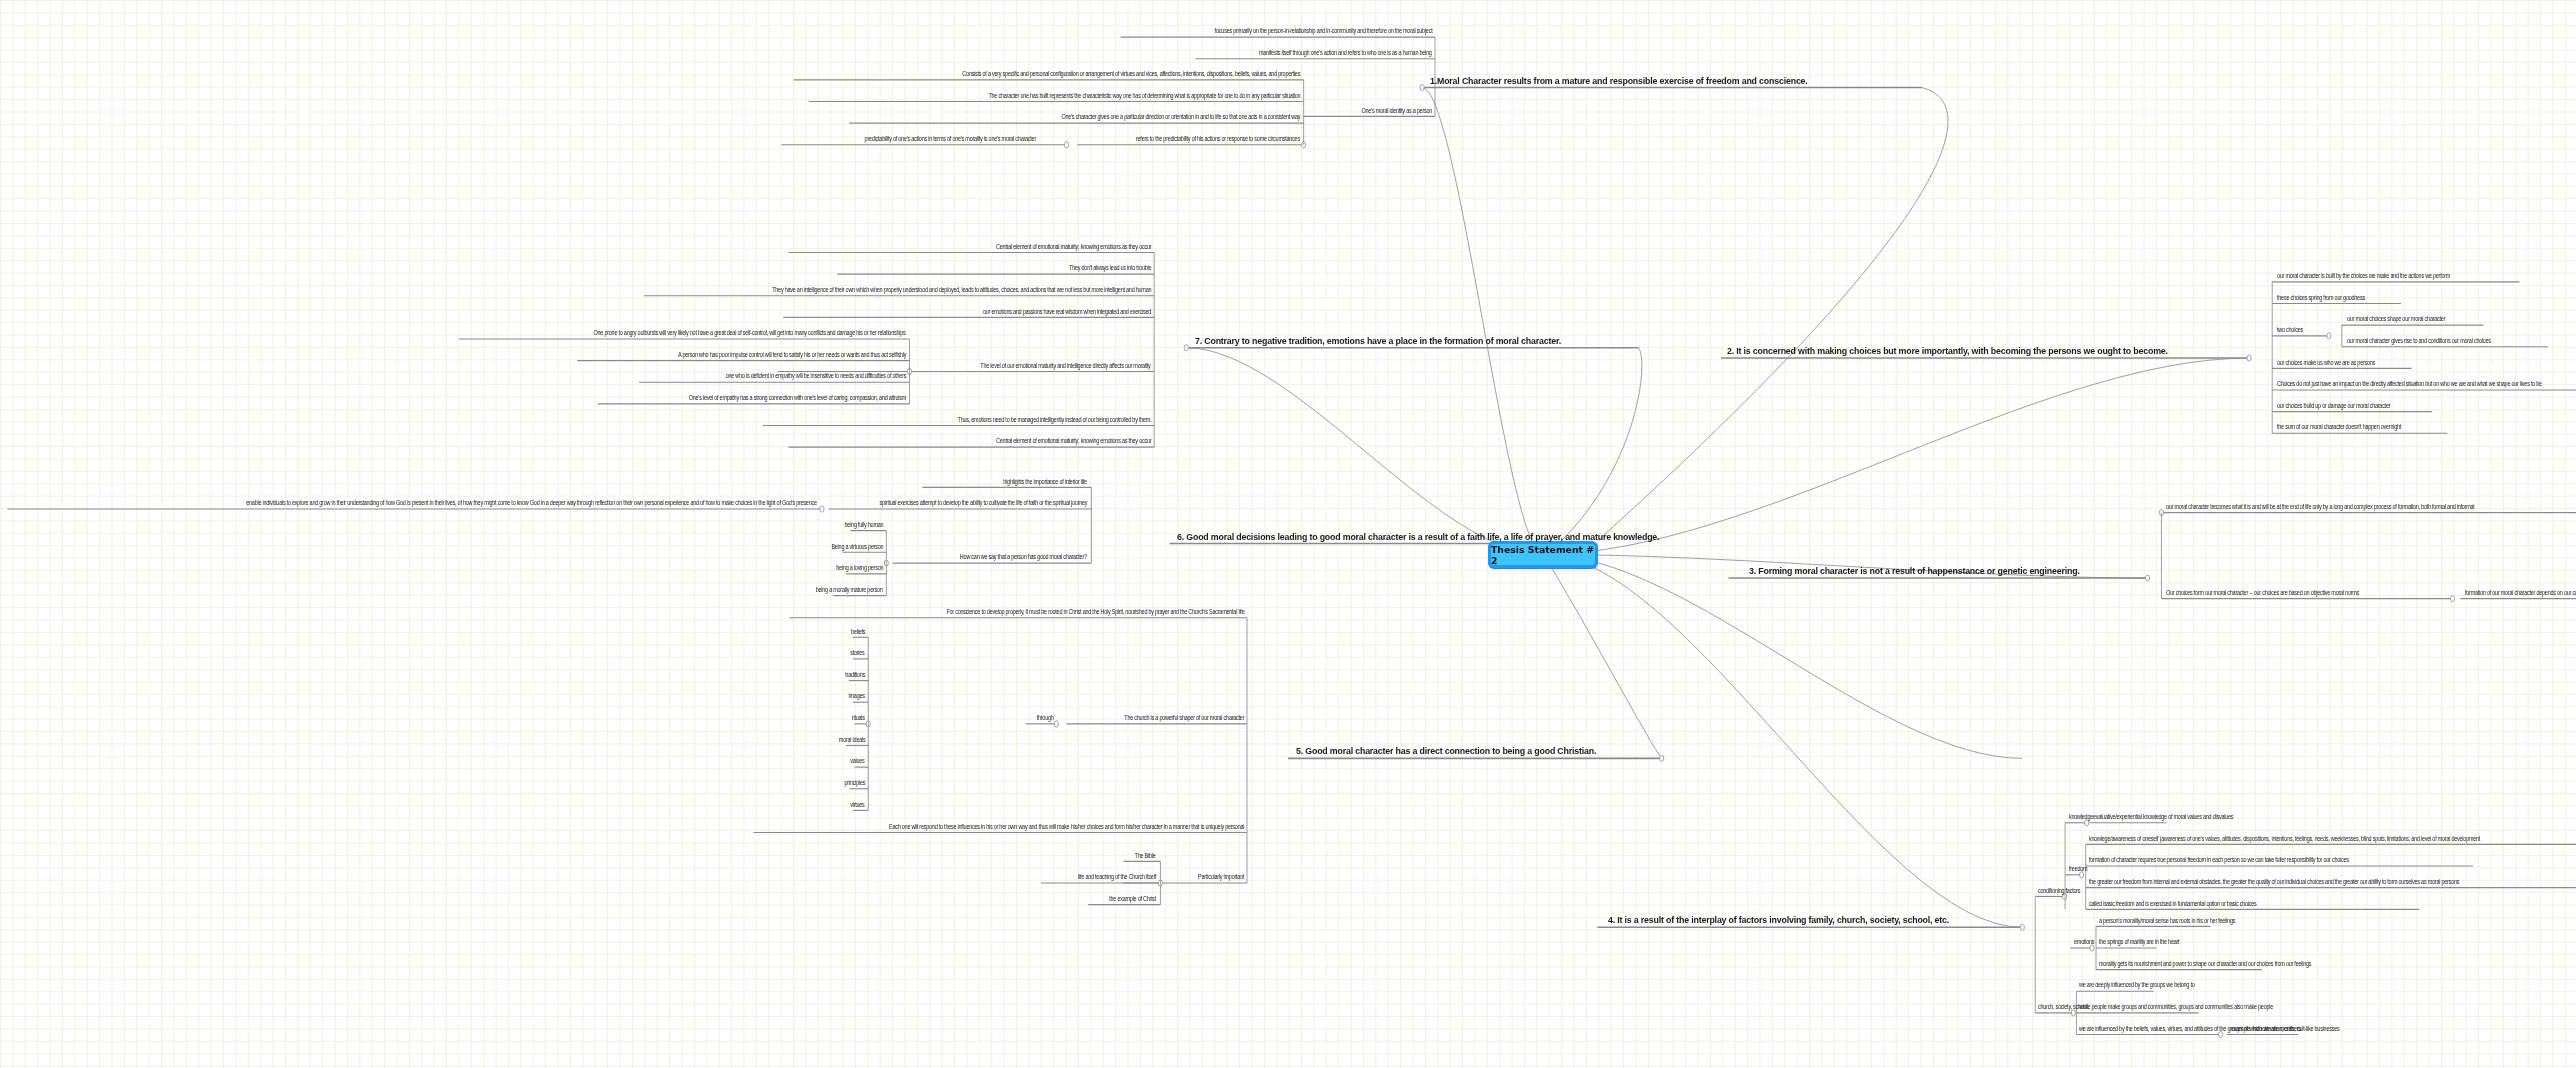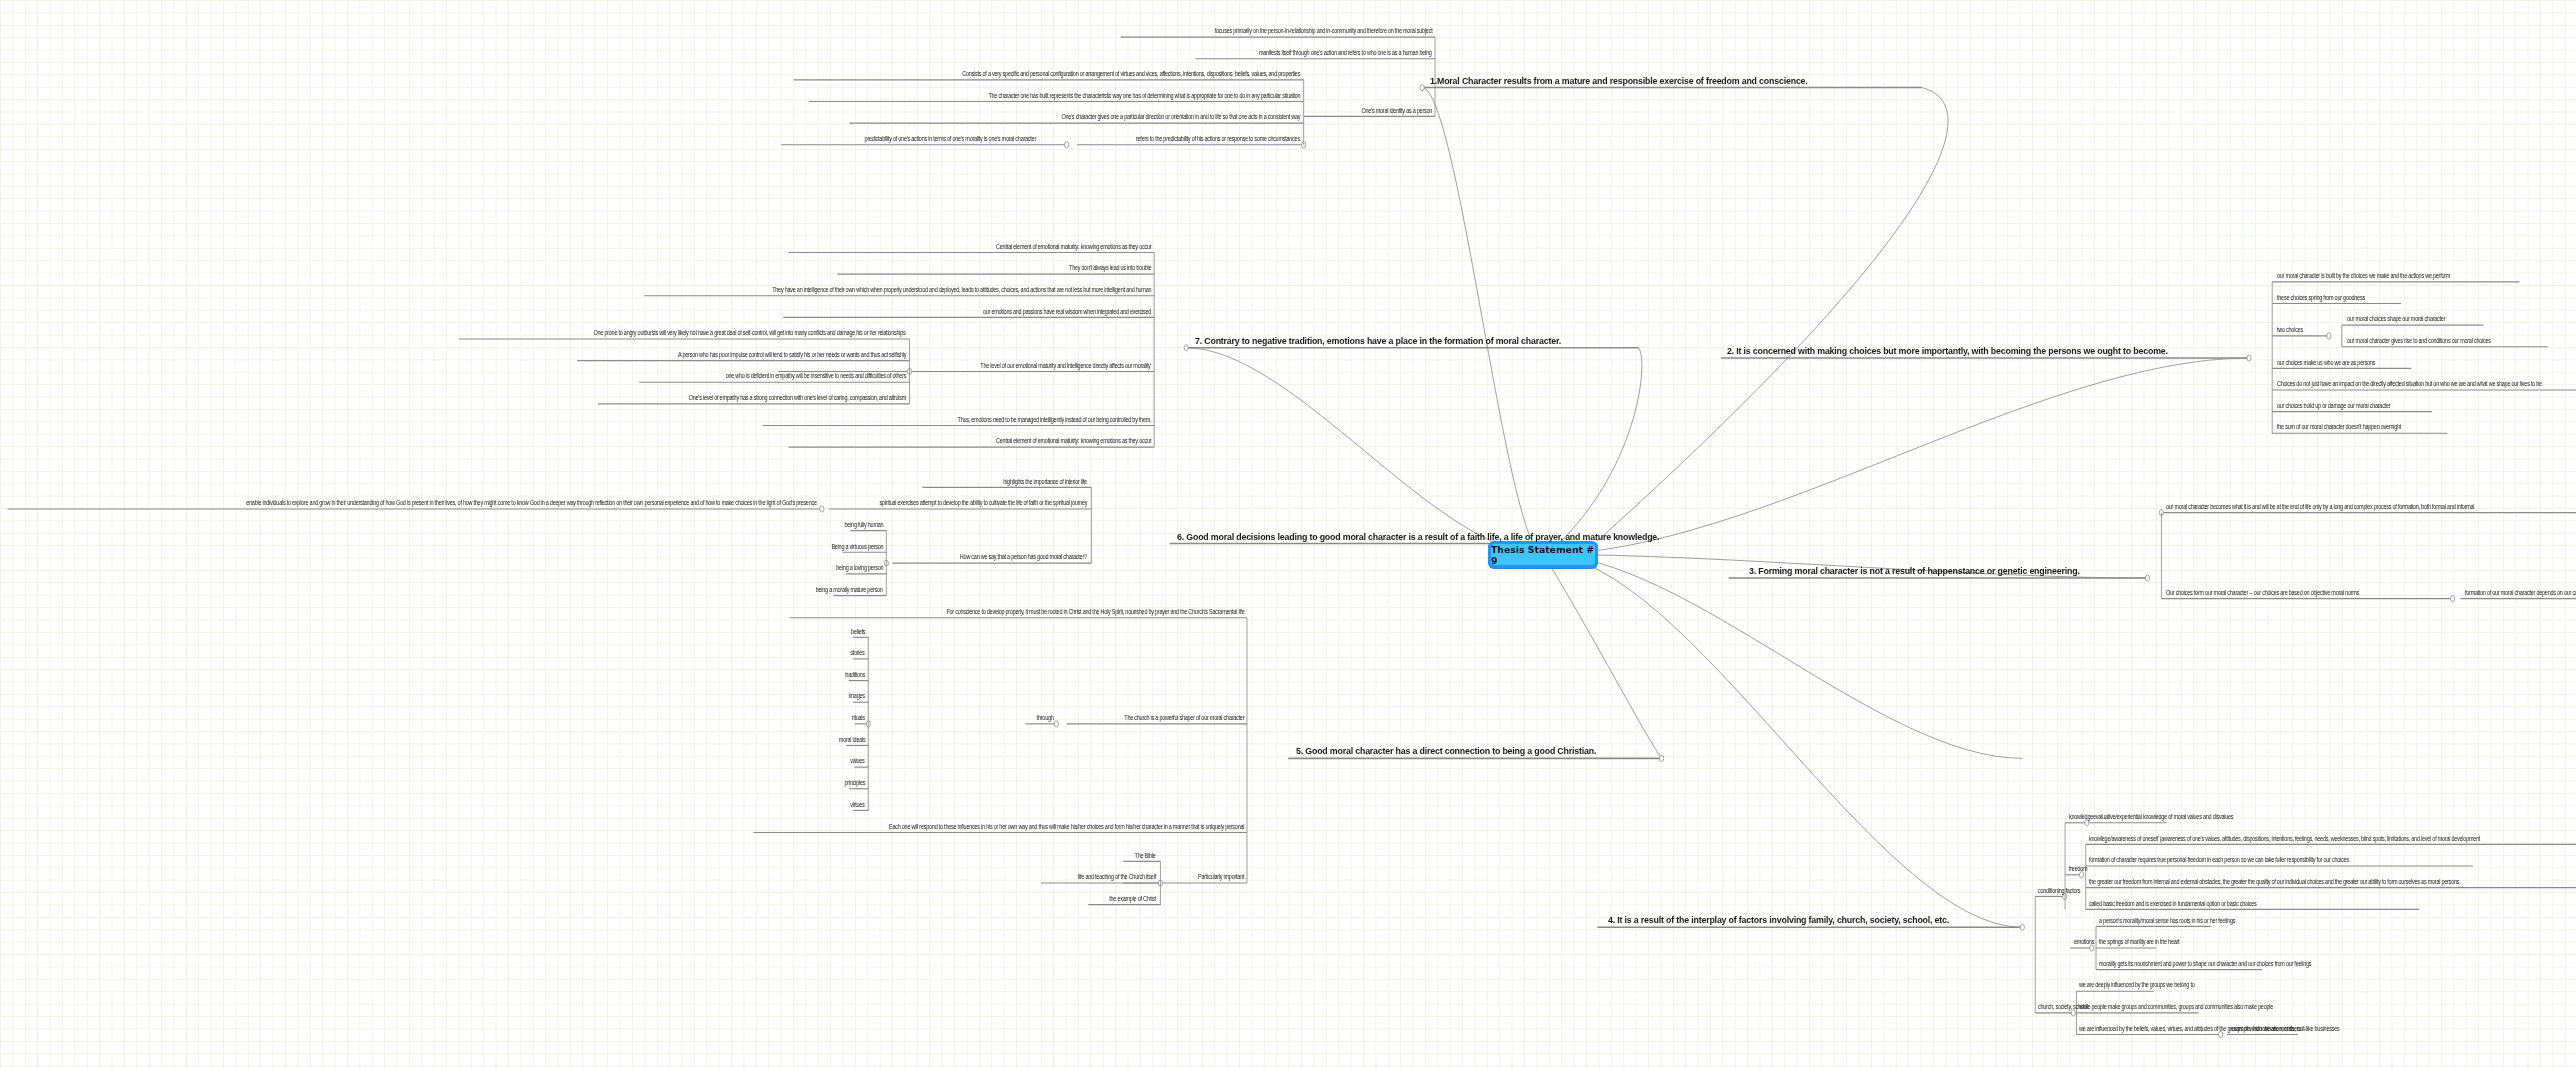--- a/index.html
+++ b/index.html
@@ -173,21 +173,21 @@
       <path d="M2420 1199 L 2420 1714" fill="none" stroke="#8a8a8a" stroke-width="1.6"></path>
       <path d="M1685 1237 L 1685 1573" fill="none" stroke="#8a8a8a" stroke-width="1.6"></path>
       <path d="M2252 1672 L 2252 1756" fill="none" stroke="#8a8a8a" stroke-width="1.6"></path>
       <path d="M3950 1740 L 3950 1966" fill="none" stroke="#8a8a8a" stroke-width="1.6"></path>
       <path d="M4008 1597 L 4008 1765" fill="none" stroke="#8a8a8a" stroke-width="1.6"></path>
       <path d="M4048 1639 L 4048 1765" fill="none" stroke="#8a8a8a" stroke-width="1.6"></path>
       <path d="M4068 1798 L 4068 1882" fill="none" stroke="#8a8a8a" stroke-width="1.6"></path>
       <path d="M4030 1924 L 4030 2008" fill="none" stroke="#8a8a8a" stroke-width="1.6"></path>
     </svg>
 
-  <div class="root">Thesis Statement # 9</div>
+  <div class="root">Thesis Statement # 2</div>
 <div class="node main l" style="top: 75px; left: 1430px;">1.Moral Character results from a mature and responsible exercise of freedom and conscience.</div>
     <div class="node leaf r" style="top: 107px; right: 1996px;">One's moral identity as a person</div>
     <div class="node leaf r" style="top: 27px; right: 1996px;">focuses primarily on the person-in-relationship and in-community and therefore on the moral subject</div>
     <div class="node leaf r" style="top: 49px; right: 1996px;">manifests itself through one's action and refers to who one is as a human being</div>
     <div class="node leaf r" style="top: 70px; right: 2128px;">Consists of a very specific and personal configuration or arrangement of virtues and vices, affections, intentions, dispositions, beliefs, values, and properties</div>
     <div class="node leaf r" style="top: 92px; right: 2128px;">The character one has built represents the characteristic way one has of determining what is appropriate for one to do in any particular situation</div>
     <div class="node leaf r" style="top: 113px; right: 2128px;">One's character gives one a particular direction or orientation in and to life so that one acts in a consistent way</div>
     <div class="node leaf r" style="top: 135px; right: 2128px;">refers to the predictability of his actions or response to some circumstances</div>
     <div class="node leaf r" style="top: 135px; right: 2392px;">predictability of one's actions in terms of one's morality is one's moral character</div>
     <div class="node main l" style="top: 335px; left: 1195px;">7. Contrary to negative tradition, emotions have a place in the formation of moral character.</div>

